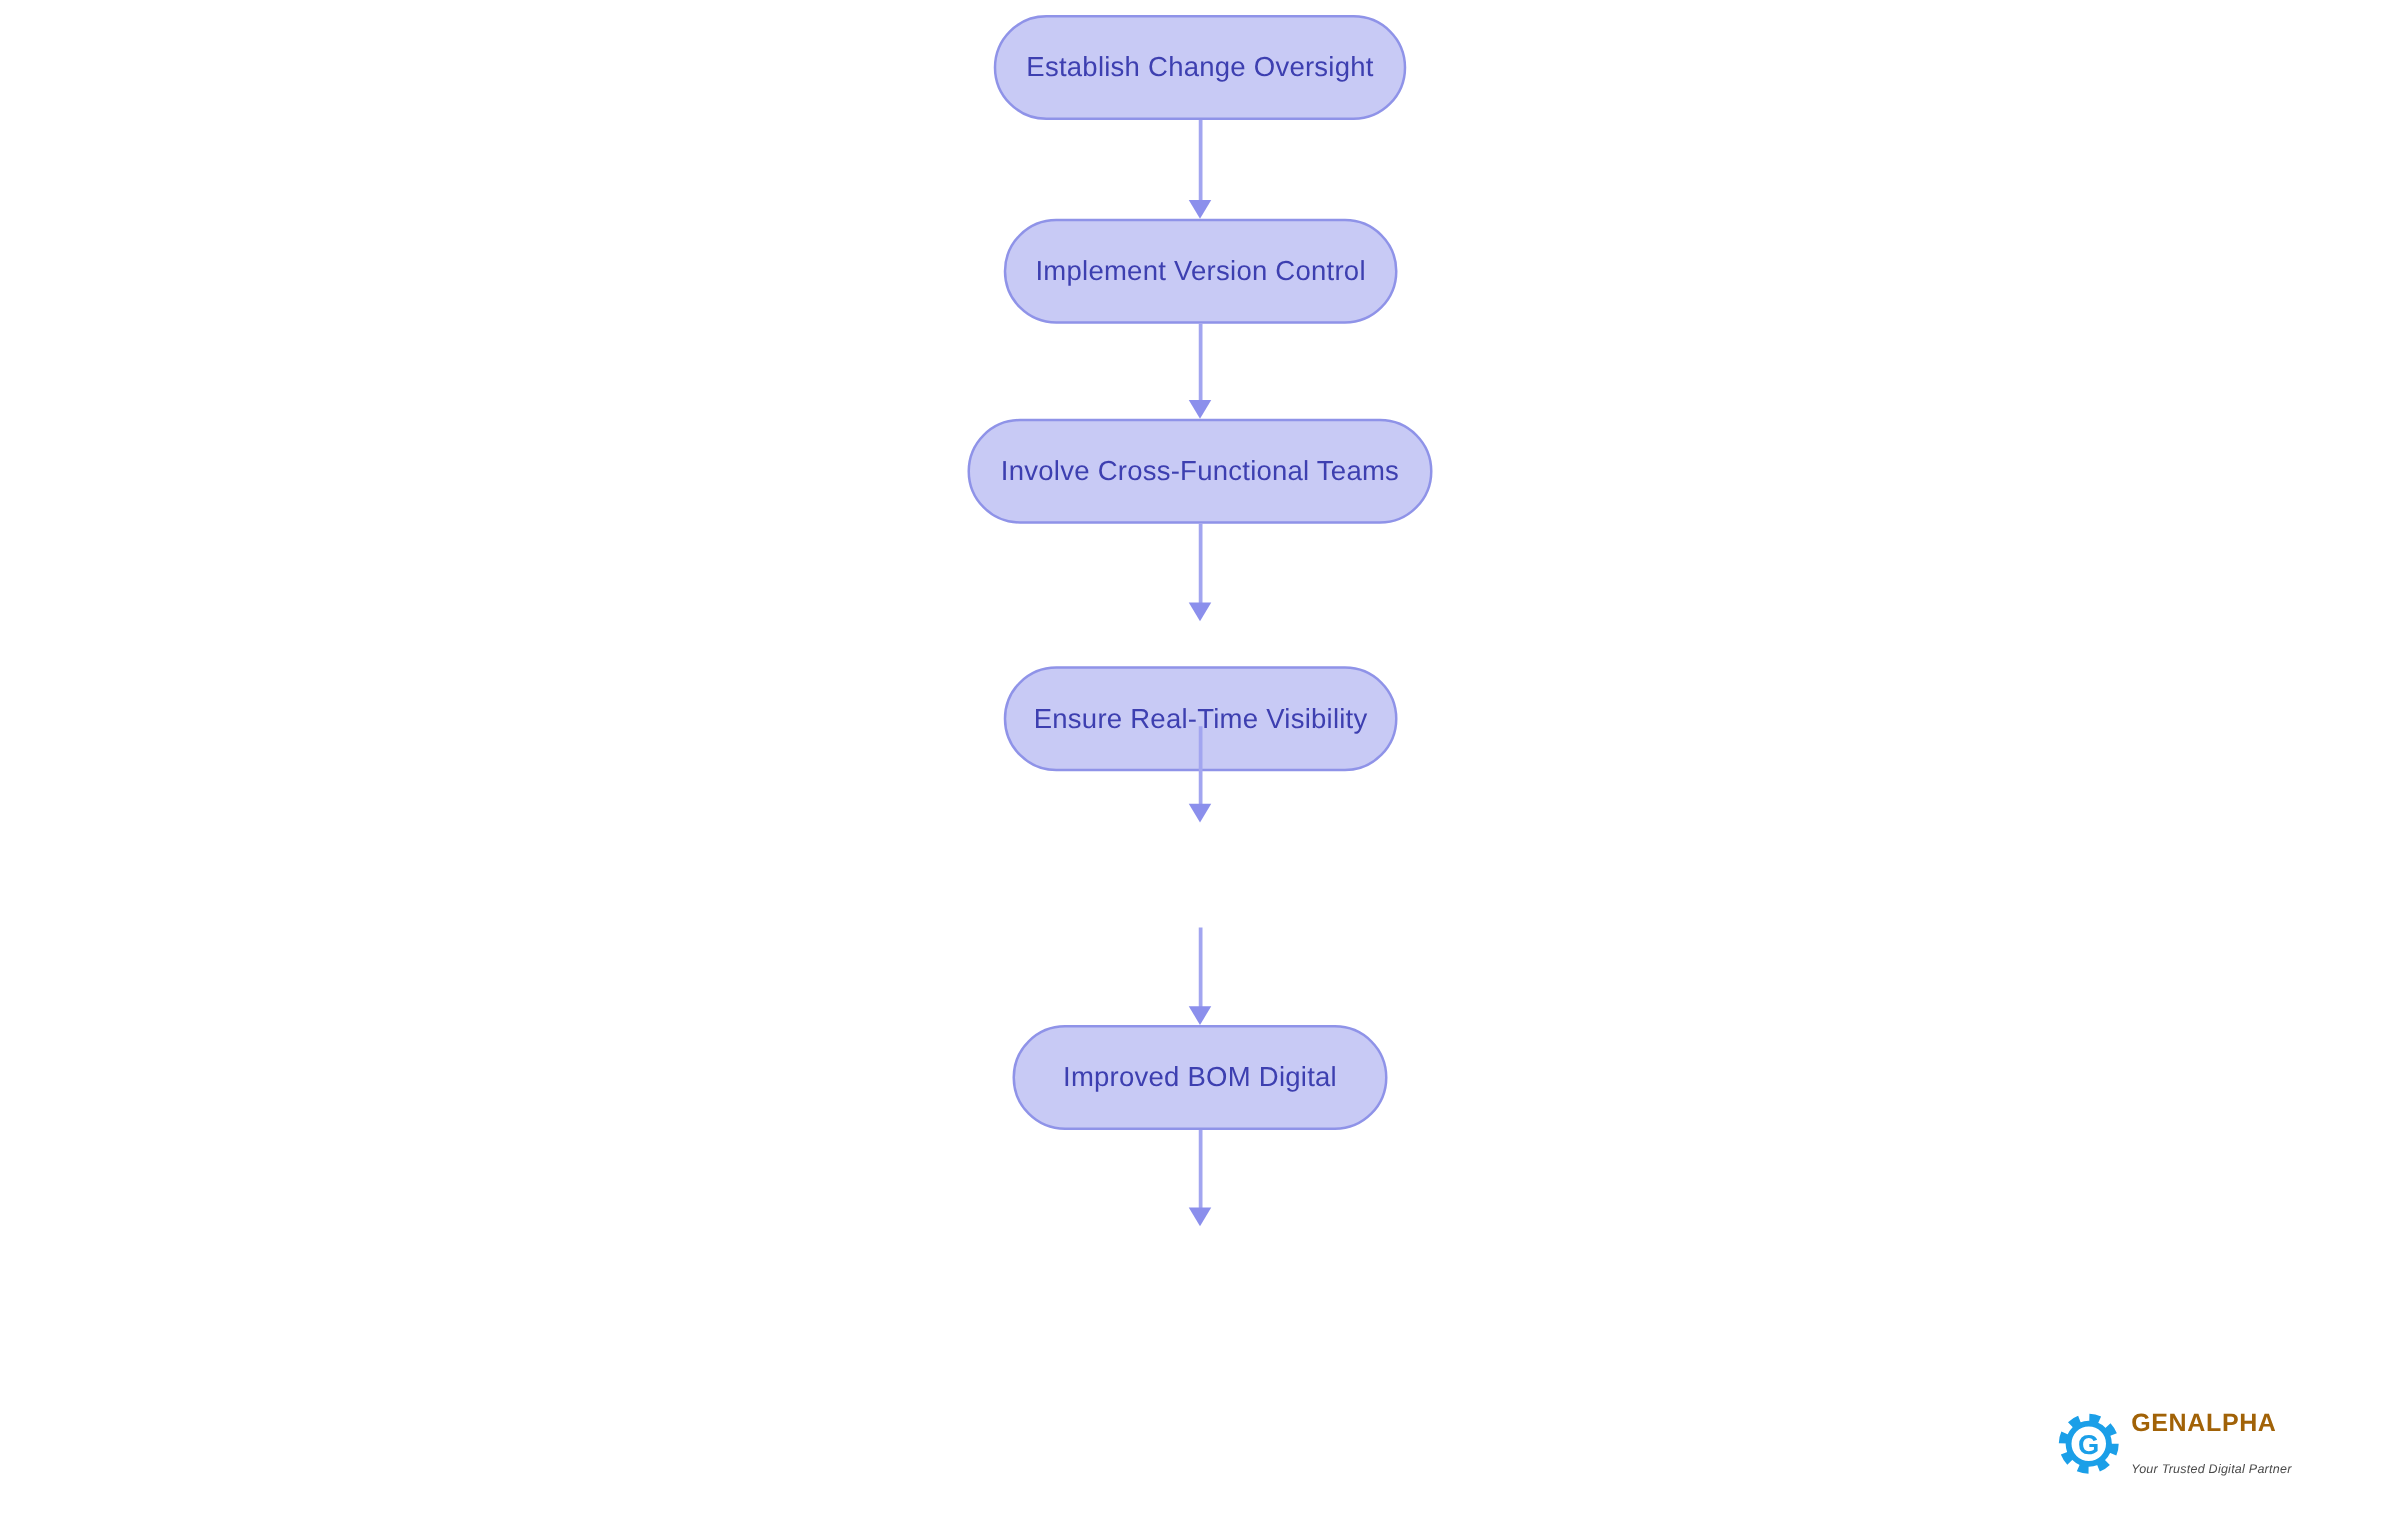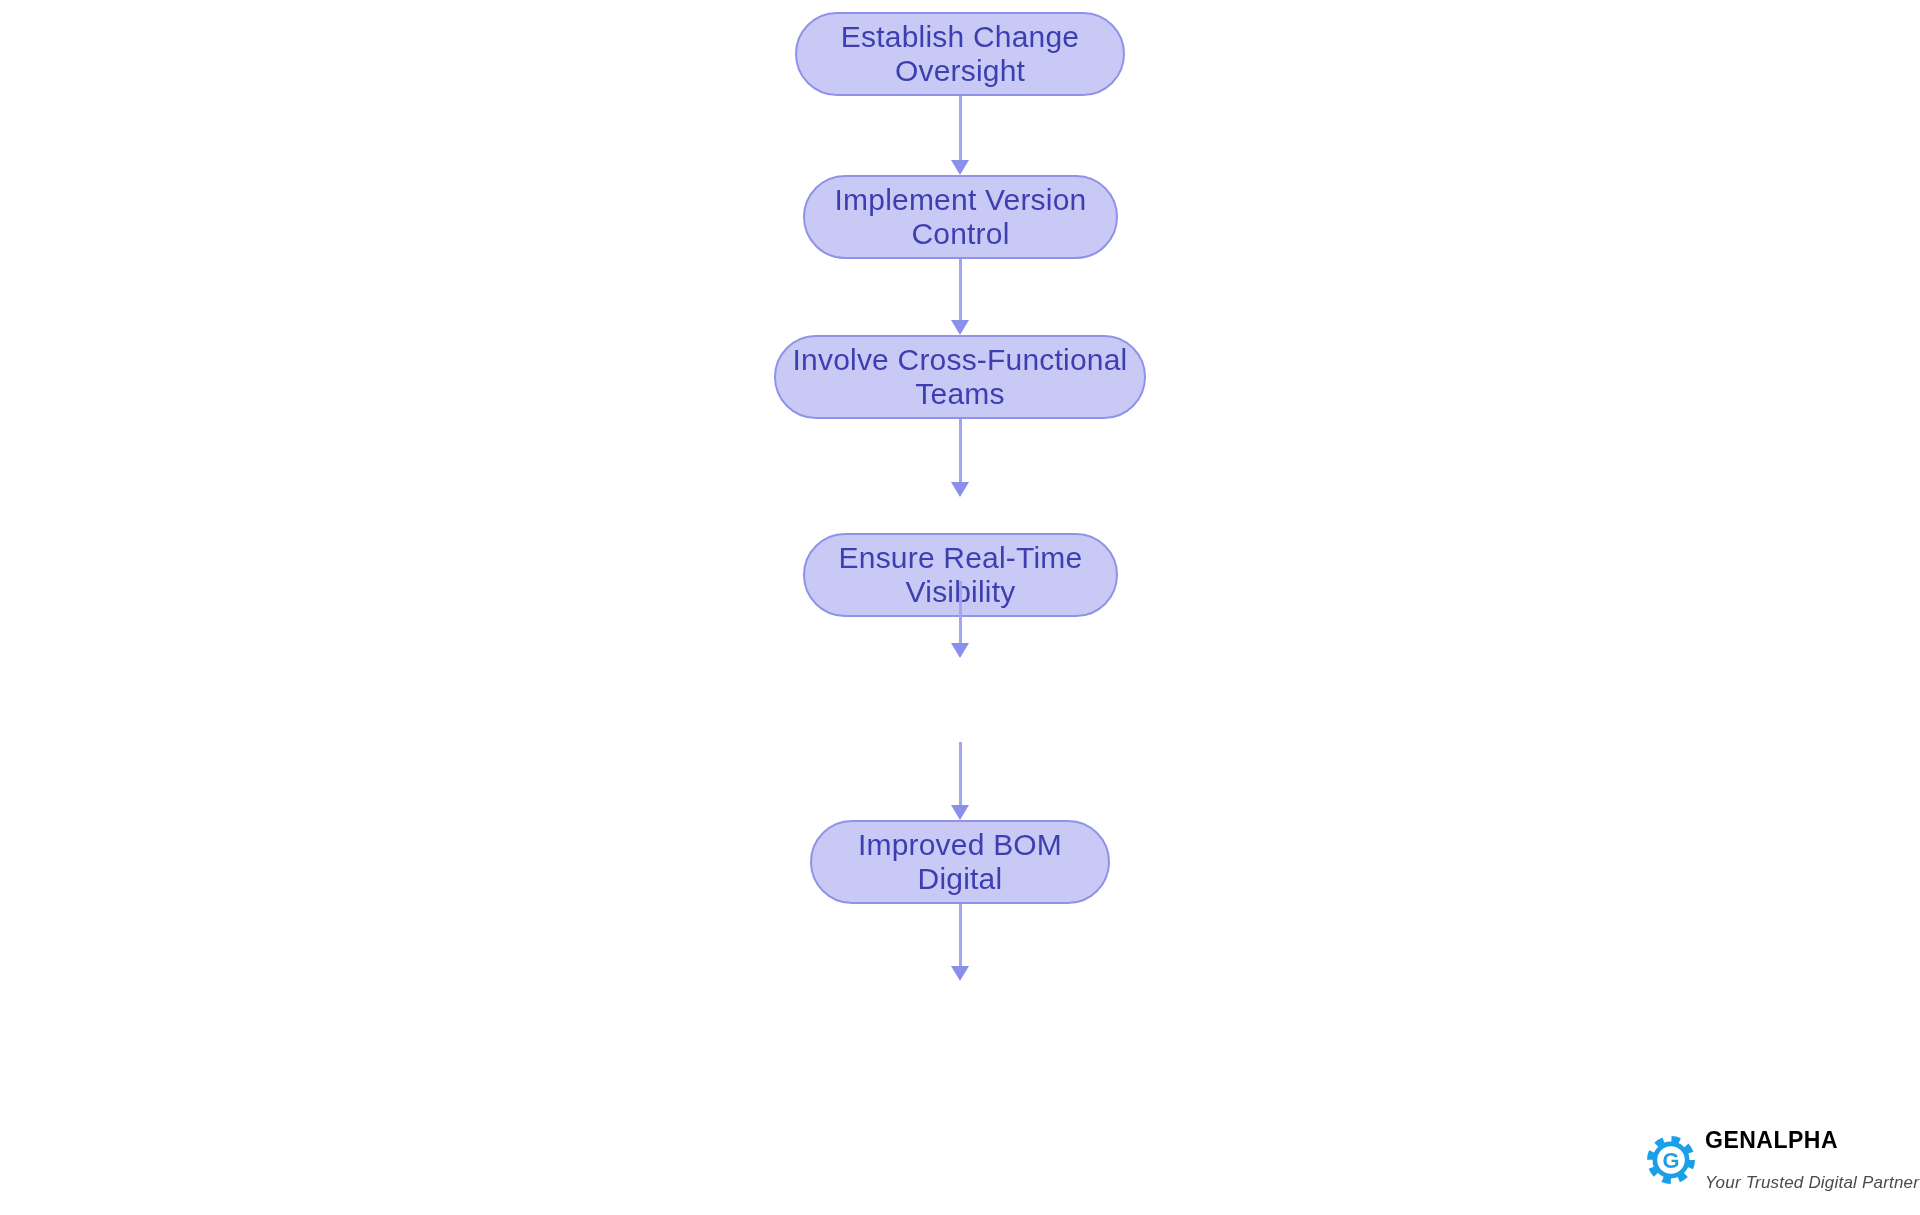--- a/index.html
+++ b/index.html
@@ -22,21 +22,21 @@
     height: 84px;
     box-sizing: border-box;
     background: #c8caf5;
     border: 2px solid #8f93e8;
     border-radius: 42px;
     display: flex;
     align-items: center;
     justify-content: center;
     text-align: center;
     color: #3d3fb0;
-    font-size: 30px;
+    font-size: 22px;
     letter-spacing: 0.2px;
   }
   .n1 { left: 795px; top: 12px;  width: 330px; }
   .n2 { left: 803px; top: 175px; width: 315px; }
   .n3 { left: 774px; top: 335px; width: 372px; }
   .n4 { left: 803px; top: 497px; width: 315px; margin-top: 36px; }
   .n5 { left: 855px; top: 658px; width: 210px; }
   .n6 { left: 810px; top: 820px; width: 300px; }
   .n7 { left: 773px; top: 981px; width: 374px; }
 
@@ -83,29 +83,29 @@
     width: 50px;
     height: 50px;
     flex: 0 0 auto;
   }
   .logo-text {
     margin-left: 9px;
     display: flex;
     flex-direction: column;
   }
   .logo-brand {
-    font-size: 23px;
+    font-size: 20px;
     font-weight: bold;
-    color: #000000;
+    color: #a16207;
     letter-spacing: 0.5px;
     line-height: 1;
   }
   .logo-tagline {
     margin-top: 22px;
-    font-size: 17px;
+    font-size: 10px;
     font-style: italic;
     color: #4a4a4a;
     letter-spacing: 0.2px;
     line-height: 1;
   }
 </style>
 </head>
 <body>
 
 <div class="canvas">

